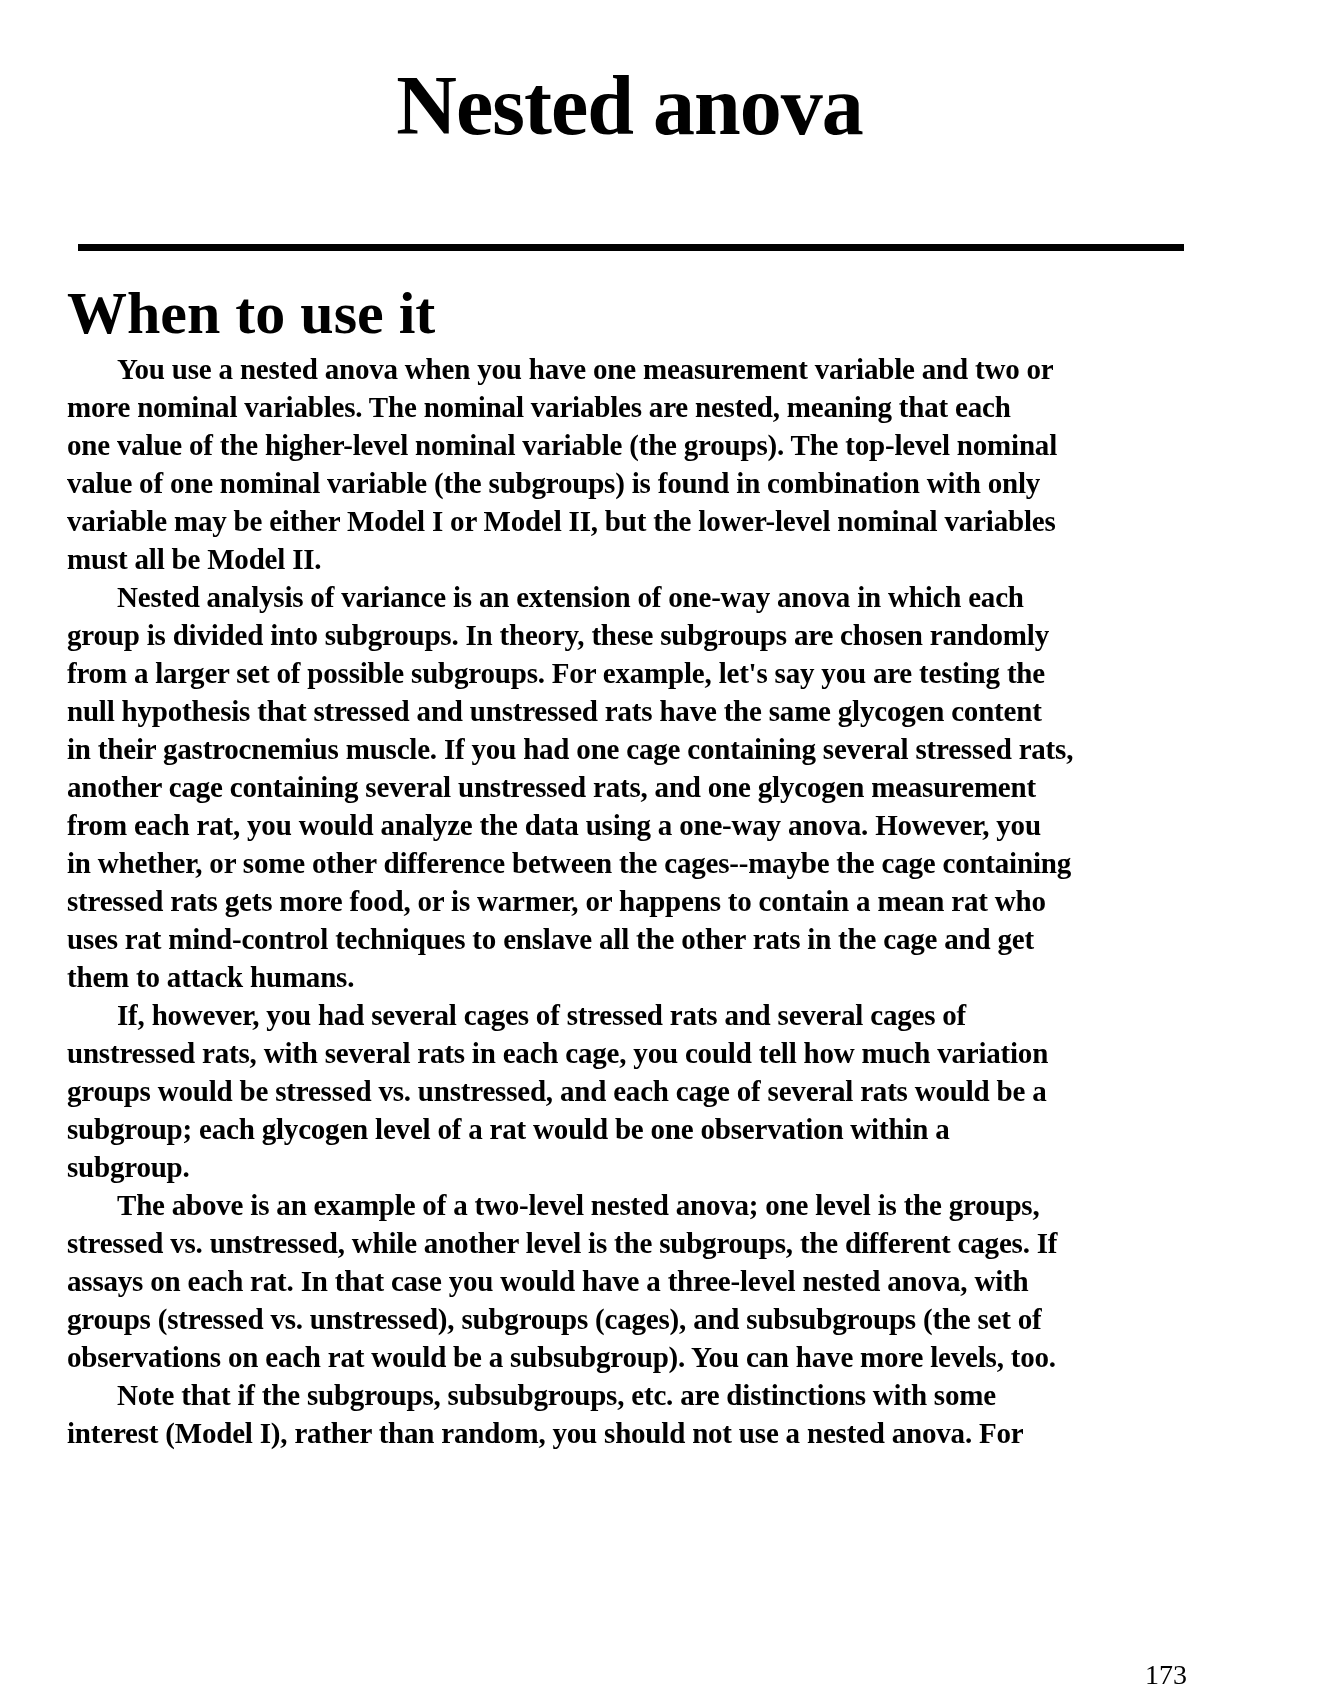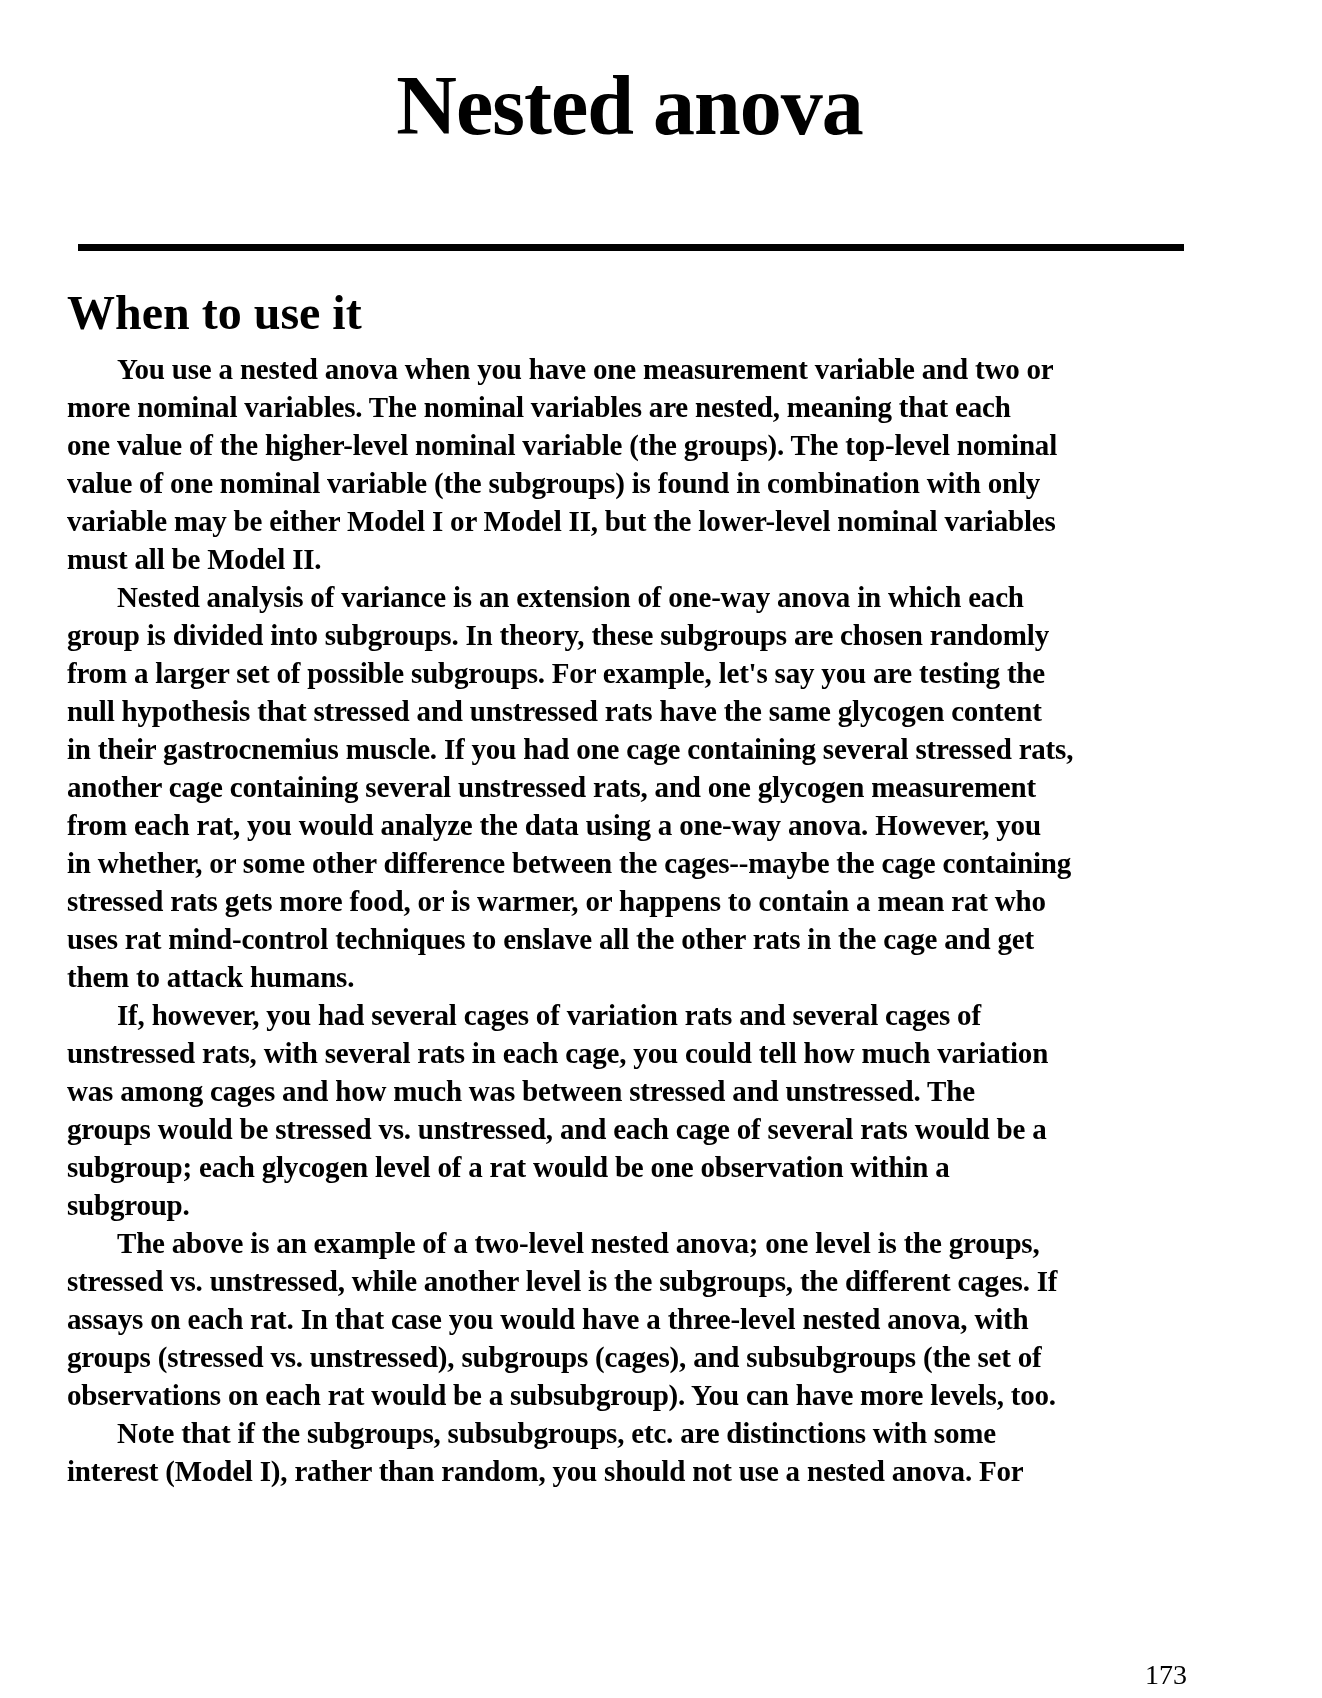--- a/index.html
+++ b/index.html
@@ -35,21 +35,21 @@
     left: 78px;
     width: 1106px;
     height: 7px;
     background: #000000;
   }
   .section-heading {
     position: absolute;
     top: 289px;
     left: 67px;
     margin: 0;
-    font-size: 48px;
+    font-size: 60px;
     font-weight: 700;
     line-height: 48px;
     white-space: pre;
   }
   .body-text {
     position: absolute;
     top: 350px;
     left: 67px;
     width: 1130px;
     font-size: 29px;
@@ -104,23 +104,22 @@
         <span class="line">null hypothesis that stressed and unstressed rats have the same glycogen content</span>
         <span class="line">in their gastrocnemius muscle. If you had one cage containing several stressed rats,</span>
         <span class="line">another cage containing several unstressed rats, and one glycogen measurement</span>
         <span class="line">from each rat, you would analyze the data using a one-way anova. However, you</span>
         <span class="line">in whether, or some other difference between the cages--maybe the cage containing</span>
         <span class="line">stressed rats gets more food, or is warmer, or happens to contain a mean rat who</span>
         <span class="line">uses rat mind-control techniques to enslave all the other rats in the cage and get</span>
         <span class="line">them to attack humans.</span>
       </p>
       <p class="paragraph">
-        <span class="line first-line">If, however, you had several cages of variation rats and several cages of</span>
+        <span class="line first-line">If, however, you had several cages of stressed rats and several cages of</span>
         <span class="line">unstressed rats, with several rats in each cage, you could tell how much variation</span>
-        <span class="line">was among cages and how much was between stressed and unstressed. The</span>
         <span class="line">groups would be stressed vs. unstressed, and each cage of several rats would be a</span>
         <span class="line">subgroup; each glycogen level of a rat would be one observation within a</span>
         <span class="line">subgroup.</span>
       </p>
       <p class="paragraph">
         <span class="line first-line">The above is an example of a two-level nested anova; one level is the groups,</span>
         <span class="line">stressed vs. unstressed, while another level is the subgroups, the different cages. If</span>
         <span class="line">assays on each rat. In that case you would have a three-level nested anova, with</span>
         <span class="line">groups (stressed vs. unstressed), subgroups (cages), and subsubgroups (the set of</span>
         <span class="line">observations on each rat would be a subsubgroup). You can have more levels, too.</span>

